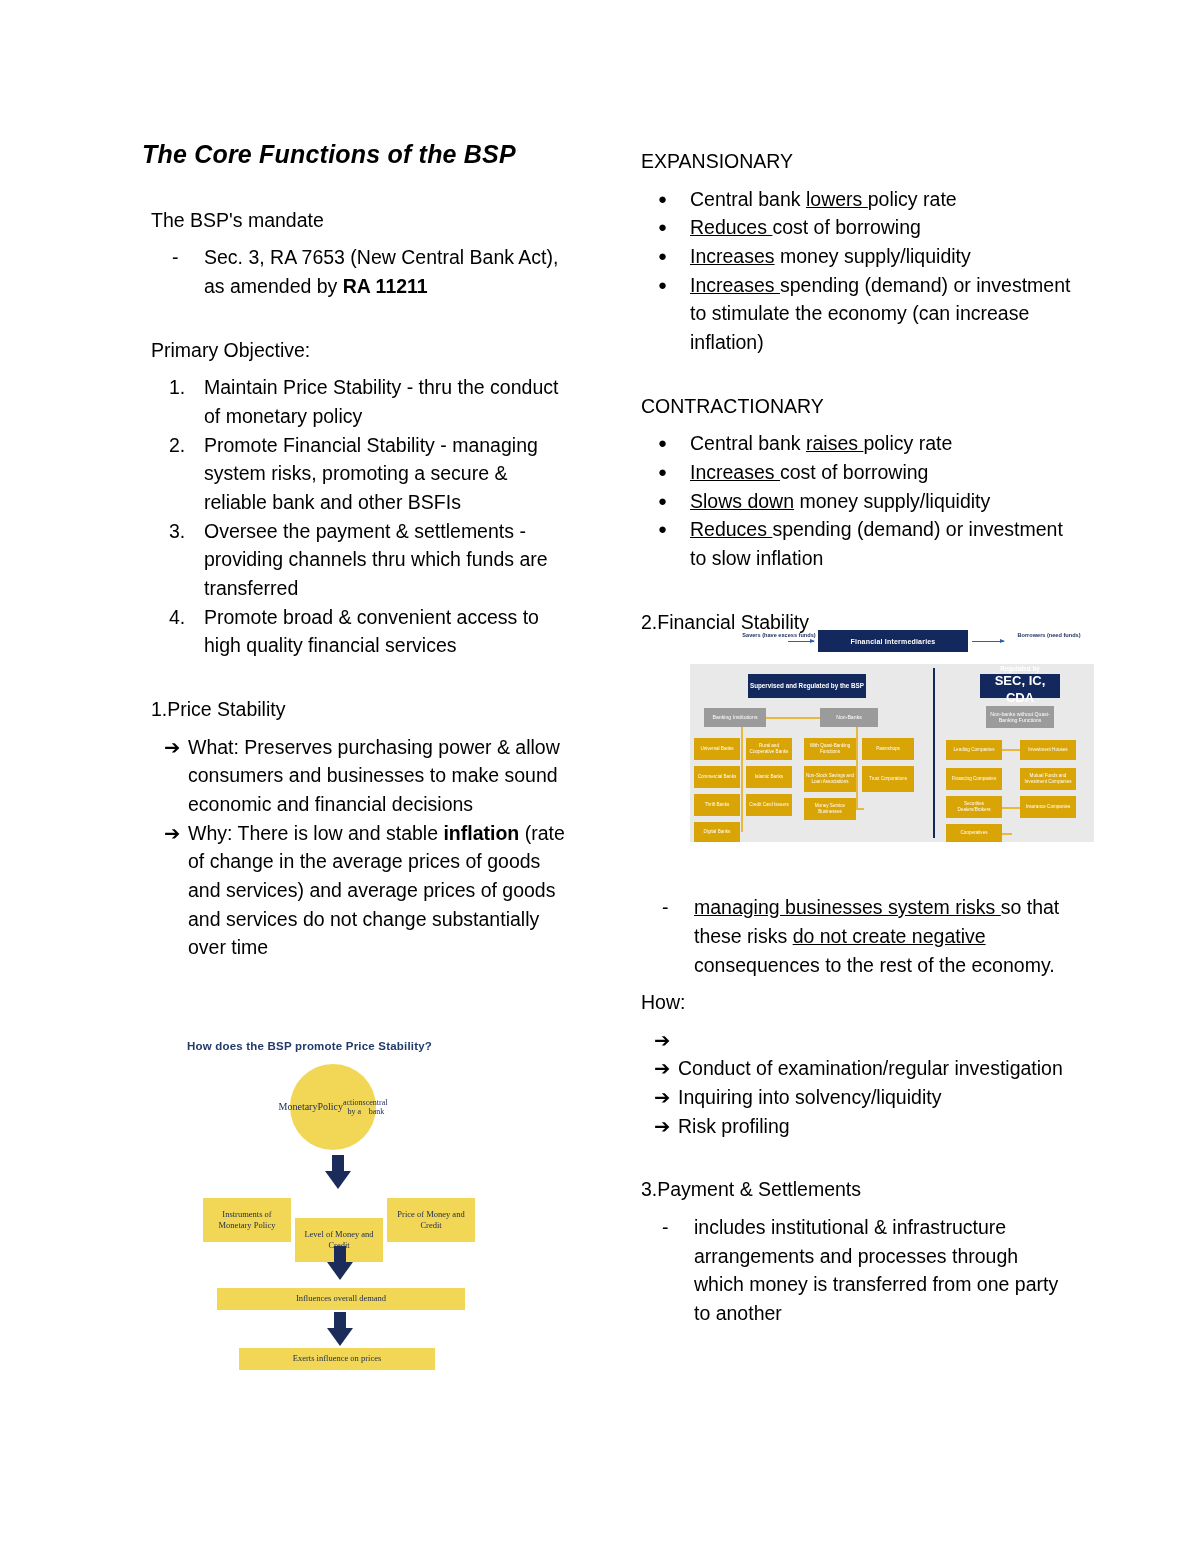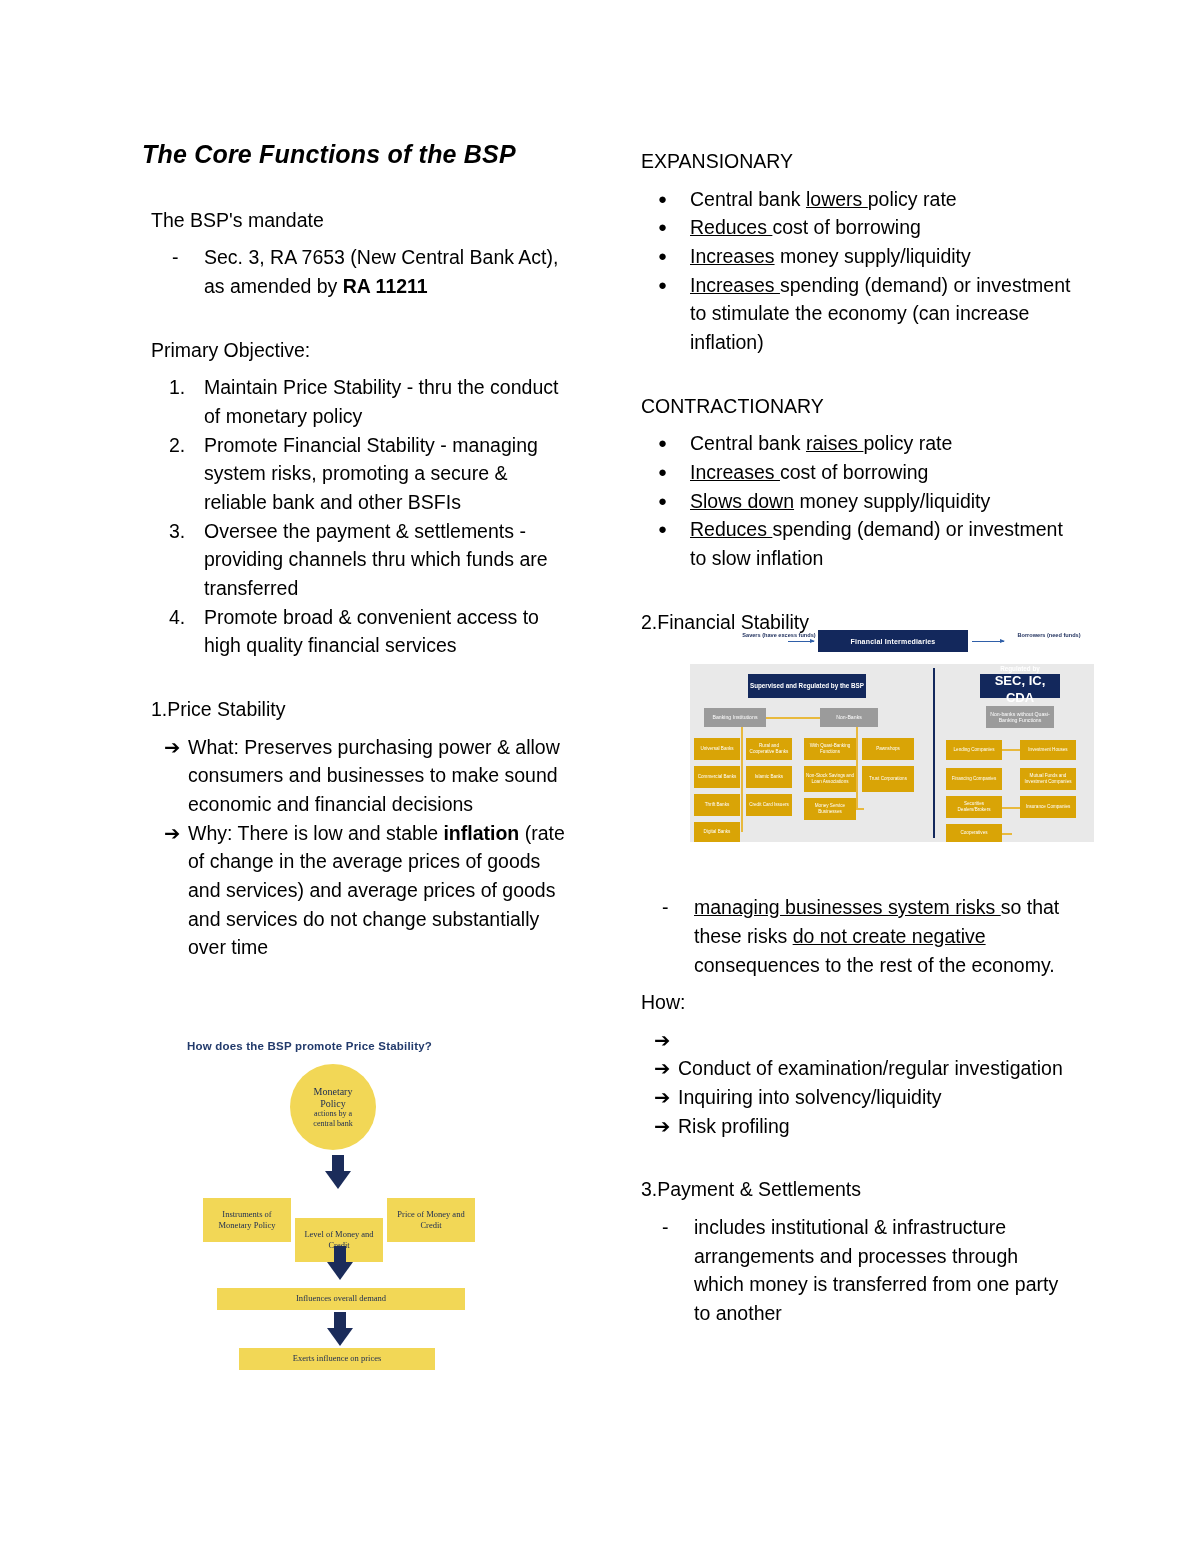--- a/index.html
+++ b/index.html
@@ -87,21 +87,21 @@
     margin: 0 0 12px 2px;
   }
   .mp-circle {
     position: absolute;
     left: 105px; top: 24px;
     width: 86px; height: 86px;
     border-radius: 50%;
     background: #F2D756;
     color: #1a2a52;
     display: flex;
-    flex-direction: column;
+    flex-direction: row;
     align-items: center;
     justify-content: center;
     text-align: center;
     line-height: 1.15;
   }
   .mp-circle .l1 { font-size: 10px; font-family: "Liberation Serif", serif; }
   .mp-circle .l2 { font-size: 8px; font-family: "Liberation Serif", serif; }
 
   .arrow-dn {
     position: absolute;

